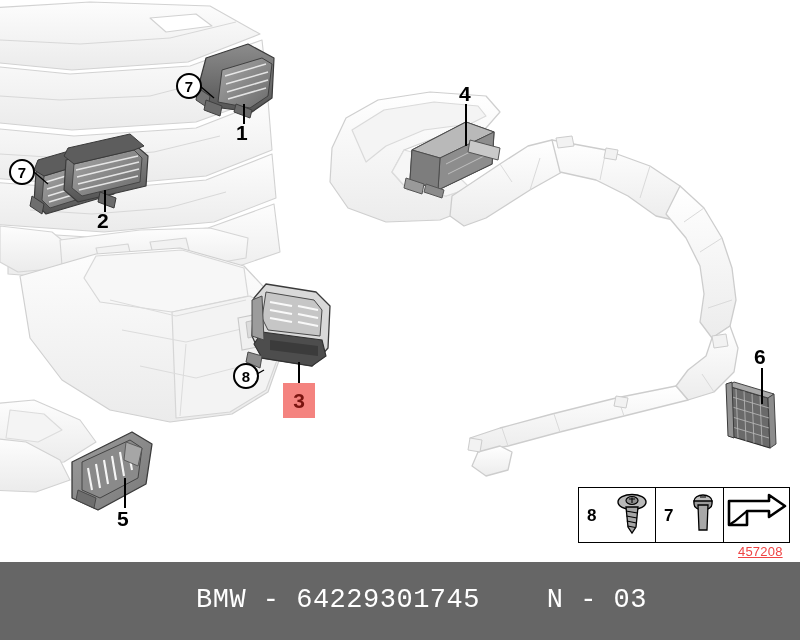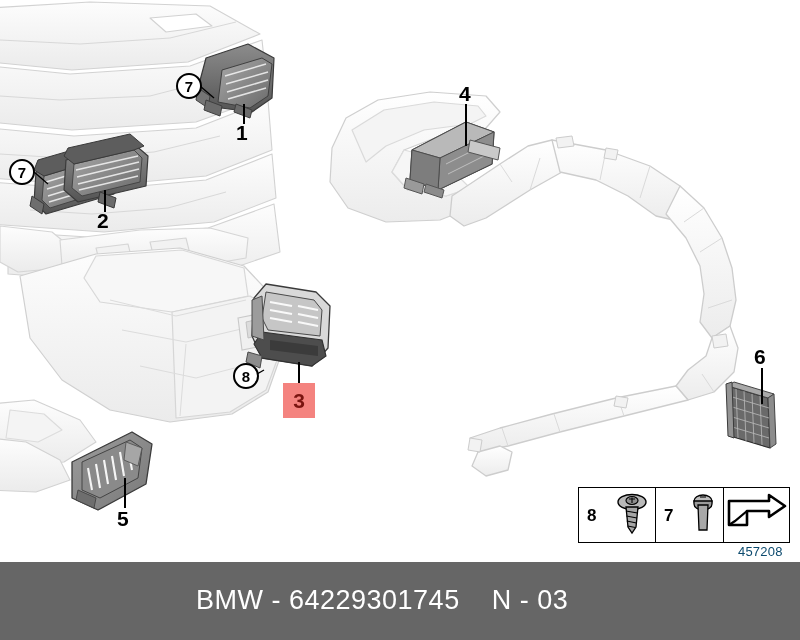--- a/index.html
+++ b/index.html
@@ -106,44 +106,46 @@
     position: absolute;
     right: 6px;
     top: 50%;
     transform: translateY(-50%);
   }
   #drawing-number {
     position: absolute;
     left: 738px;
     top: 544px;
     font-size: 13px;
-    color: #0c4a6e;
+    color: #ef4444;
     letter-spacing: 0.2px;
     z-index: 7;
     white-space: nowrap;
+    text-decoration: underline;
   }
   
   #footer-bar {
     position: absolute;
     left: 0;
     top: 562px;
     width: 800px;
     height: 78px;
     background: #666666;
     z-index: 8;
   }
   #footer-text {
     position: absolute;
     left: 196px;
     top: 585px;
     font-size: 27px;
     color: #ffffff;
     letter-spacing: 0.5px;
     white-space: pre;
     z-index: 9;
+    font-family: Liberation Mono, monospace;
   }
 </style>
 </head>
 <body>
 
 <div id="page">
 
   <svg id="diagram-svg" viewBox="0 0 800 640">
     <defs>
       <linearGradient id="gvent" x1="0" y1="0" x2="0" y2="1">

